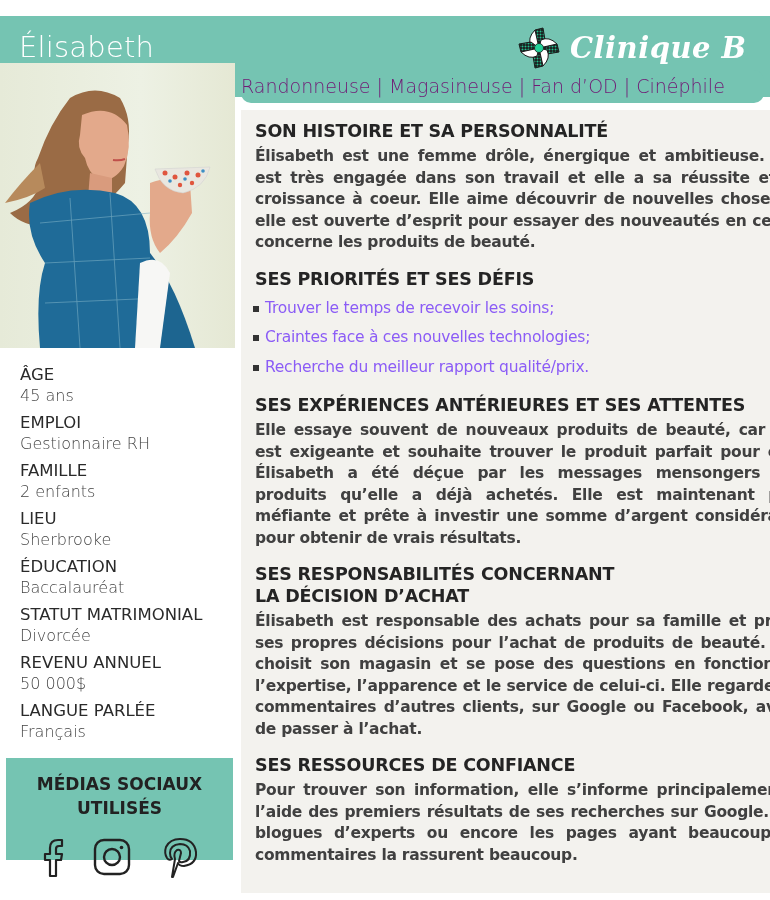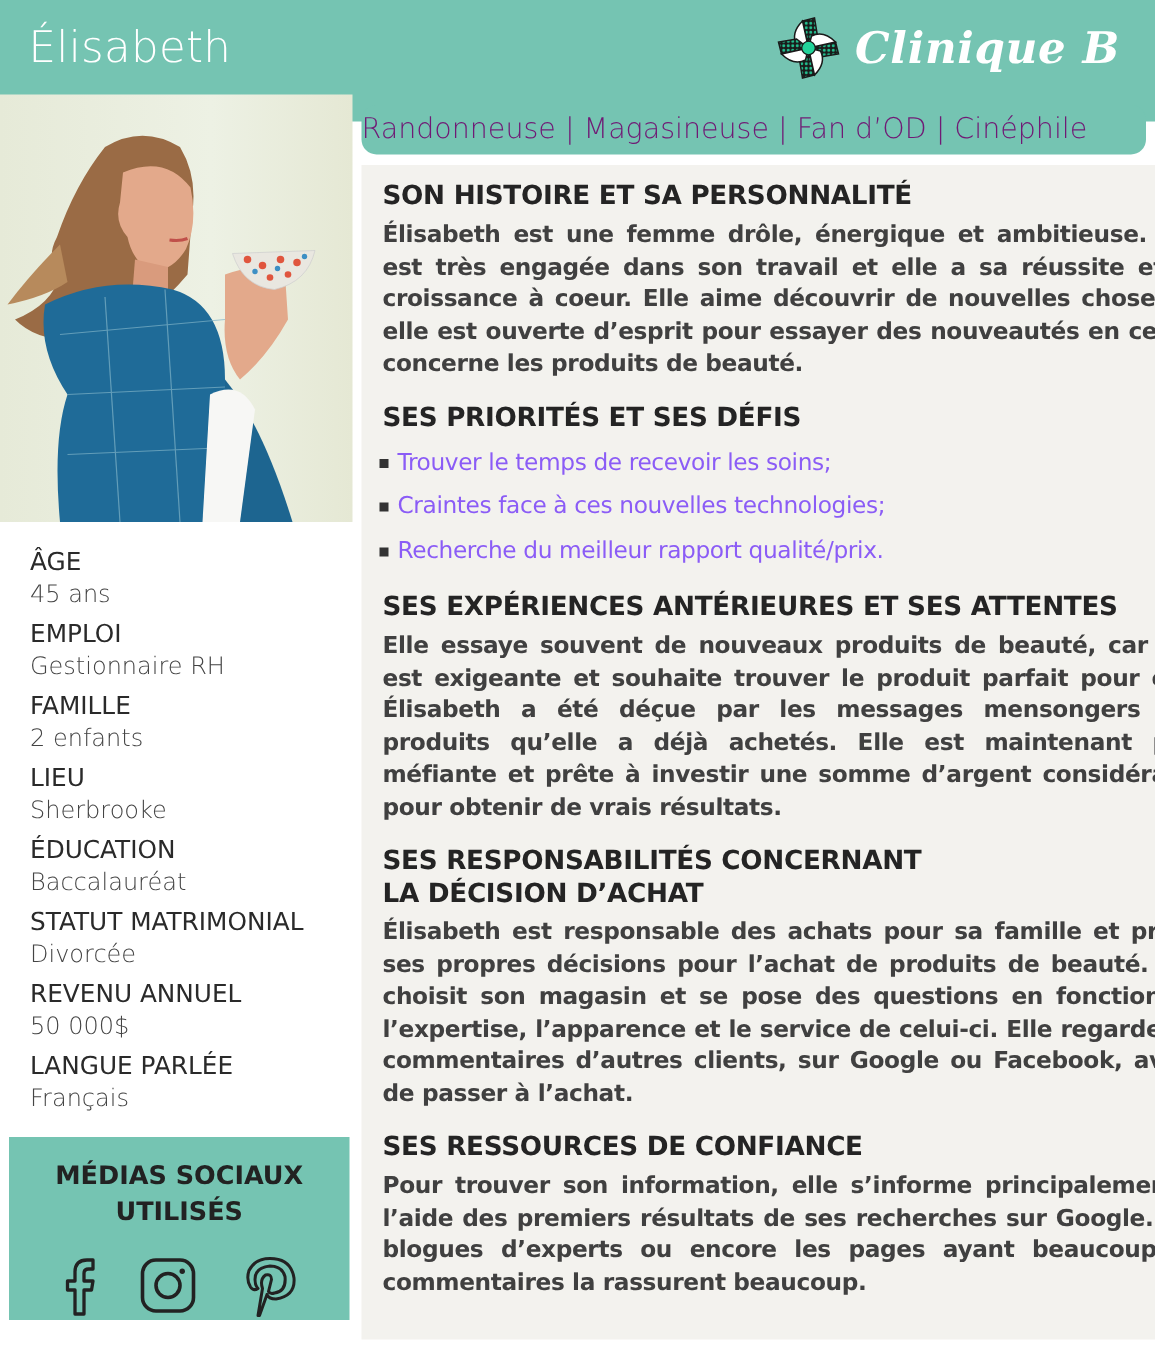--- a/index.html
+++ b/index.html
@@ -1,31 +1,31 @@
 <!DOCTYPE html>
 <html><head>
 <meta charset="utf-8">
 <style>
   * { box-sizing: border-box; margin: 0; padding: 0; }
   html, body { width: 770px; height: 900px; background: #ffffff; overflow: hidden; }
   body { position: relative; font-family: "Liberation Sans", sans-serif; color: #2b2b2b; }
 
-  .header { position: absolute; left: 0; top: 0; width: 770px; height: 81px; background: #75c4b2; }
+  .header { position: absolute; left: 0; top: 16px; width: 770px; height: 81px; background: #75c4b2; }
   .header .name { position: absolute; left: 19px; top: 14px; font-size: 29px; color: #ffffff; font-family: "DejaVu Sans", sans-serif; font-weight: 300; letter-spacing: 0.2px; }
   .logo { position: absolute; left: 516px; top: 9px; height: 46px; display: flex; align-items: center; }
   .logo svg { width: 46px; height: 46px; }
   .logo .brand { margin-left: 8px; font-family: "DejaVu Serif", serif; font-style: italic; font-weight: bold; font-size: 29px; color: #ffffff; letter-spacing: 0.5px; }
 
   .photo { position: absolute; left: 0; top: 63px; width: 235px; height: 285px; overflow: hidden; background: linear-gradient(90deg, #e6ead8 0%, #edf1e4 60%, #e5e8d4 100%); }
 
   .facts { position: absolute; left: 20px; top: 364px; width: 215px; }
   .fact-label { font-size: 16.5px; color: #2a2a2a; line-height: 21px; font-family: "DejaVu Sans", sans-serif; font-weight: normal; }
   .fact-value { font-size: 16px; color: #444; line-height: 21px; margin-bottom: 6px; font-family: "DejaVu Sans", sans-serif; font-weight: 300; }
 
-  .social { position: absolute; left: 6px; top: 758px; width: 227px; height: 122px; background: #75c4b2; }
+  .social { position: absolute; left: 6px; top: 758px; width: 227px; height: 102px; background: #75c4b2; }
   .social .title { position: absolute; left: 0; top: 14px; width: 227px; text-align: center; font-size: 17px; font-weight: bold; color: #222; line-height: 24px; font-family: "DejaVu Sans", sans-serif; }
   .social .icons { position: absolute; top: 78px; left: 0; width: 227px; height: 42px; }
   .social .icon { position: absolute; top: 0; width: 40px; height: 42px; cursor: pointer; }
 
   .tagline { position: absolute; left: 241px; top: 70px; width: 523px; height: 33px; background: #75c4b2; line-height: 33px; font-size: 19px; color: #701a75; font-family: "DejaVu Sans", sans-serif; font-weight: 300; border-radius: 10px; }
 
   .panel { position: absolute; left: 241px; top: 110px; width: 577px; height: 783px; background: #f3f2ee; padding: 10px 14px 0 14px; }
   .sec-title { font-size: 17.5px; font-weight: bold; color: #242424; line-height: 22px; font-family: "DejaVu Sans", sans-serif; margin-bottom: 4px; letter-spacing: -0.2px; }
   .sec-body { font-size: 15.5px; color: #404040; line-height: 21.5px; text-align: justify; font-family: "DejaVu Sans", sans-serif; font-weight: 700; letter-spacing: -0.25px; margin-bottom: 14px; }
   .bullets { list-style: none; margin-bottom: 12px; }

